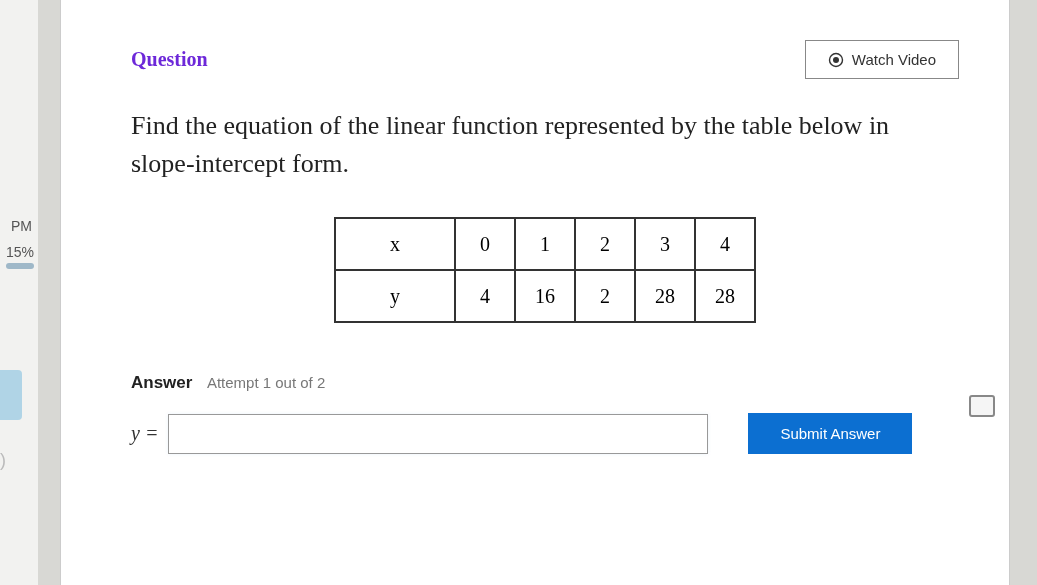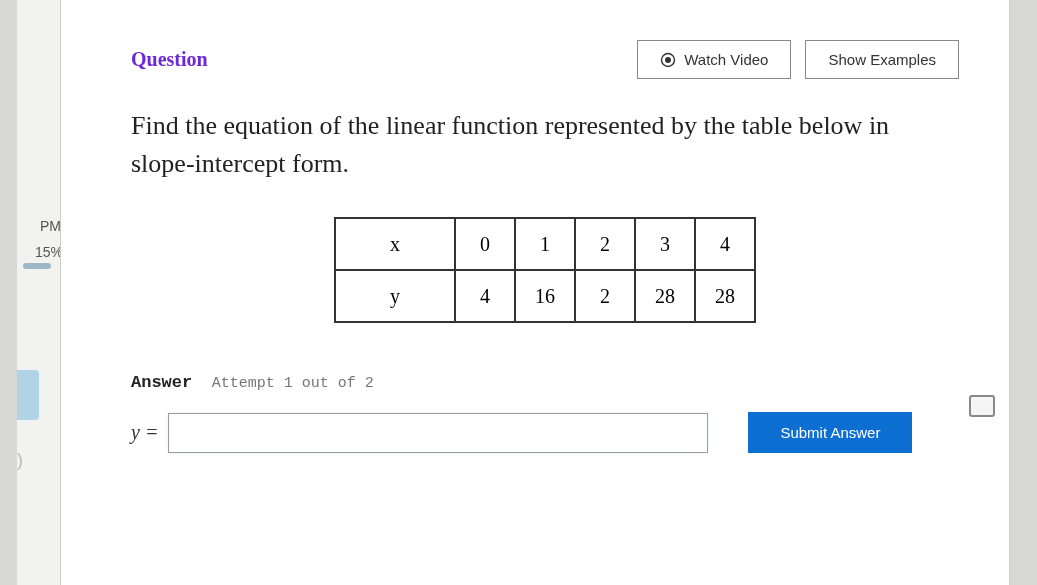--- a/index.html
+++ b/index.html
@@ -4,22 +4,22 @@
 <style>
   * { box-sizing: border-box; margin: 0; padding: 0; }
   html, body { width: 1037px; height: 585px; overflow: hidden; }
   body {
     font-family: Georgia, 'Times New Roman', serif;
     background: #d8d8d4;
     position: relative;
   }
   .left-strip {
     position: absolute;
-    left: 17px; top: 0;
-    width: 50px; height: 585px;
+    left: 0; top: 0;
+    width: 38px; height: 585px;
     background: #f2f2f0;
     font-family: Arial, sans-serif;
   }
   .pm {
     position: absolute;
     top: 218px; right: 6px;
     font-size: 14px; color: #555;
   }
   .pct {
     position: absolute;
@@ -103,21 +103,21 @@
     border: 2px solid #333;
     text-align: center;
     font-size: 20px;
     height: 52px;
     font-family: Georgia, serif;
   }
   table.data td.lbl { width: 120px; }
   table.data td.val { width: 60px; }
   .answer-row {
     margin-bottom: 20px;
-    font-family: Liberation Mono, monospace;
+    font-family: Liberation Sans, sans-serif;
   }
   .answer-label {
     font-weight: bold;
     font-size: 17px;
     color: #222;
   }
   .attempt {
     font-size: 15px;
     color: #777;
     margin-left: 10px;
@@ -177,23 +177,20 @@
 
   <div class="header-row">
     <div class="q-label">Question</div>
     <div class="header-buttons">
       <div class="btn">
         <svg viewBox="0 0 16 16">
           <circle cx="8" cy="8" r="6.5" fill="none" stroke="#333" stroke-width="1.4"></circle>
           <circle cx="8" cy="8" r="3" fill="#333"></circle>
         </svg>
         <span>Watch Video</span>
-      </div>
-      <div class="btn">
-        <span>Show Examples</span>
       </div>
     </div>
   </div>
 
   <div class="prompt">Find the equation of the linear function represented by the table below in slope-intercept form.</div>
 
   <div class="table-wrap">
     <table class="data">
       <tbody>
           <tr>

